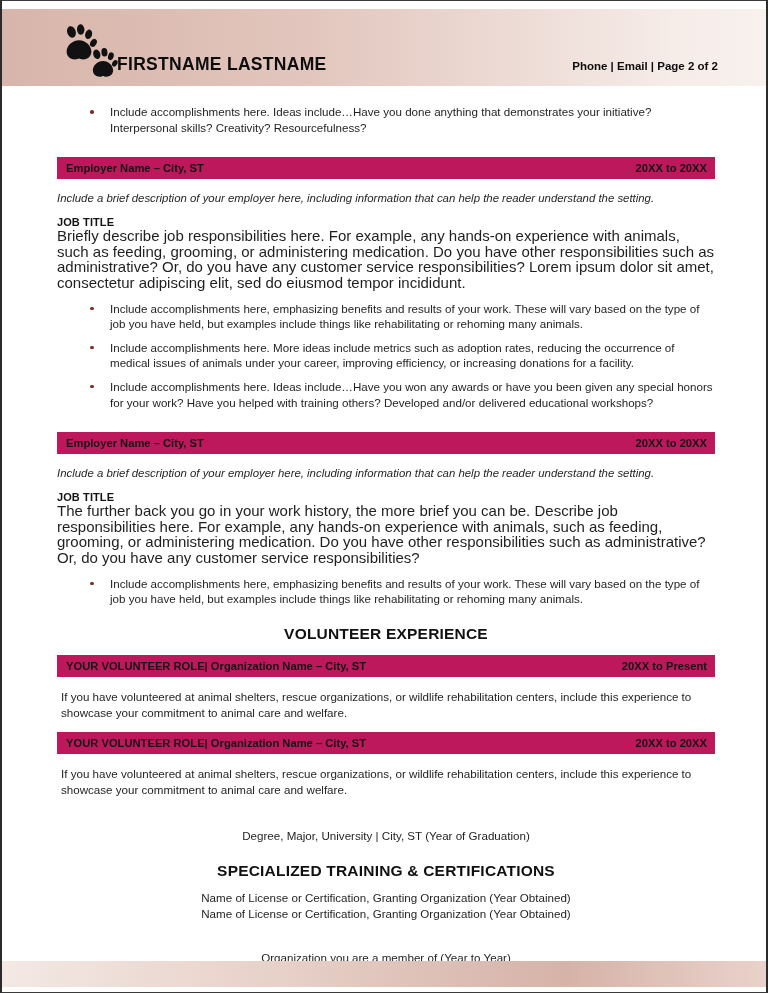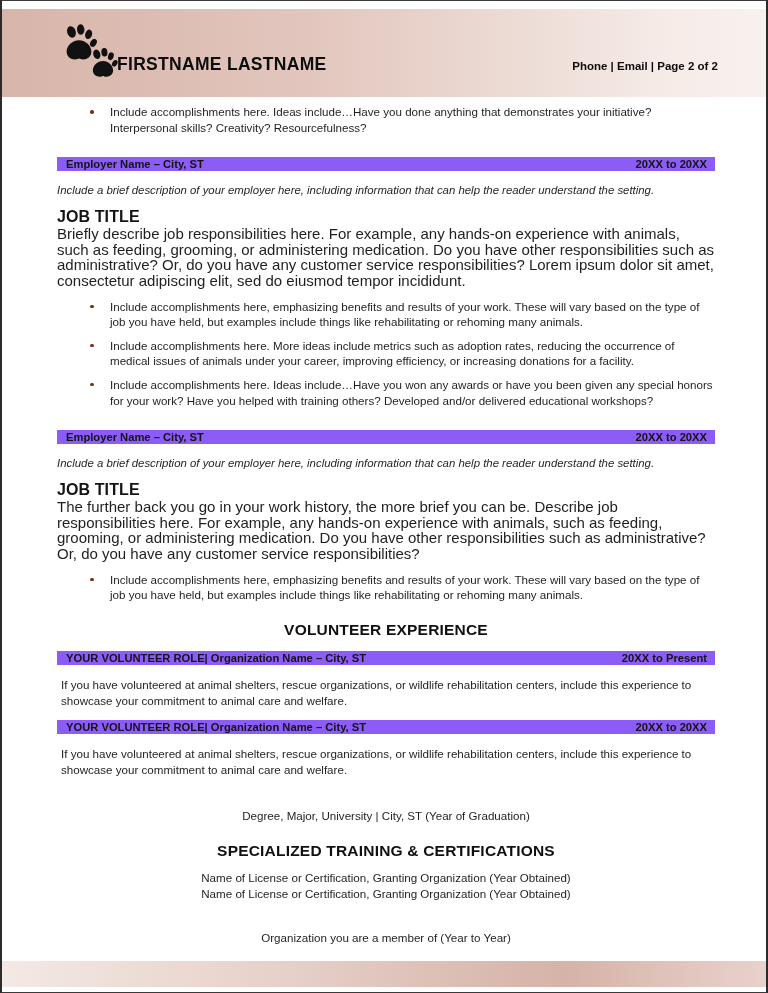--- a/index.html
+++ b/index.html
@@ -27,21 +27,21 @@
     border-bottom: 1px solid #3a3a3a;
     overflow: hidden;
   }
 
   
   .header-band {
     position: absolute;
     left: 0;
     right: 0;
     top: 8px;
-    height: 88px;
+    height: 77px;
     background: linear-gradient(to right,
         #d8b5aa 0%,
         #dcbcb2 18%,
         #e2c6bd 40%,
         #eddcd6 68%,
         #f6ece8 88%,
         #f8f1ee 100%);
   }
   .header-inner {
     position: relative;
@@ -108,22 +108,22 @@
     top: 6px;
     width: 3.5px;
     height: 3.5px;
     background: #7b2f20;
     border-radius: 50%;
   }
 
   
   .bar {
     position: relative;
-    background: #8b5cf6;
-    height: 14px;
+    background: #be185d;
+    height: 22px;
     display: flex;
     align-items: center;
     justify-content: space-between;
     padding: 0 8px 0 9px;
     box-sizing: border-box;
   }
   .bar-left {
     font-size: 11.2px;
     font-weight: 700;
     color: #141414;
@@ -137,21 +137,21 @@
   }
 
   .emp-desc {
     font-style: italic;
     font-size: 11.4px;
     line-height: 15px;
     color: #1f1f1f;
     margin: 0;
   }
   .job-title {
-    font-size: 16px;
+    font-size: 11px;
     font-weight: 700;
     color: #141414;
     margin: 0;
     letter-spacing: 0.1px;
   }
   .body-para {
     font-size: 15px;
     line-height: 15.6px;
     color: #1f1f1f;
     margin: 0;

